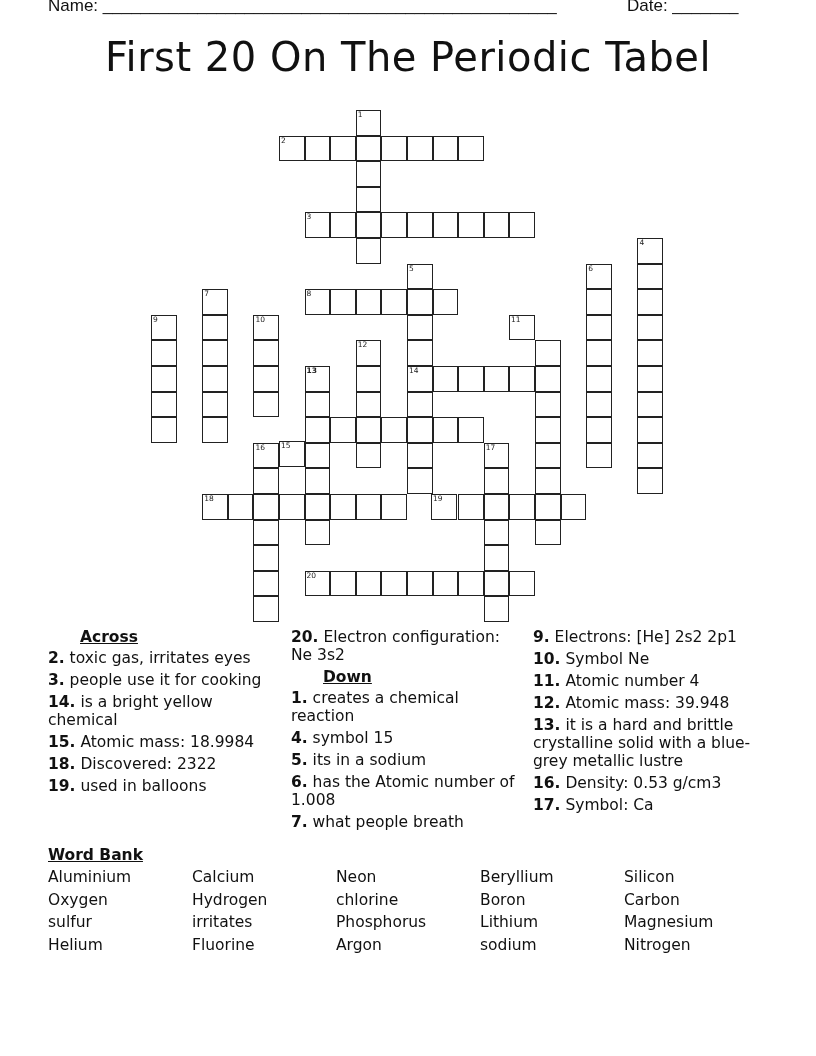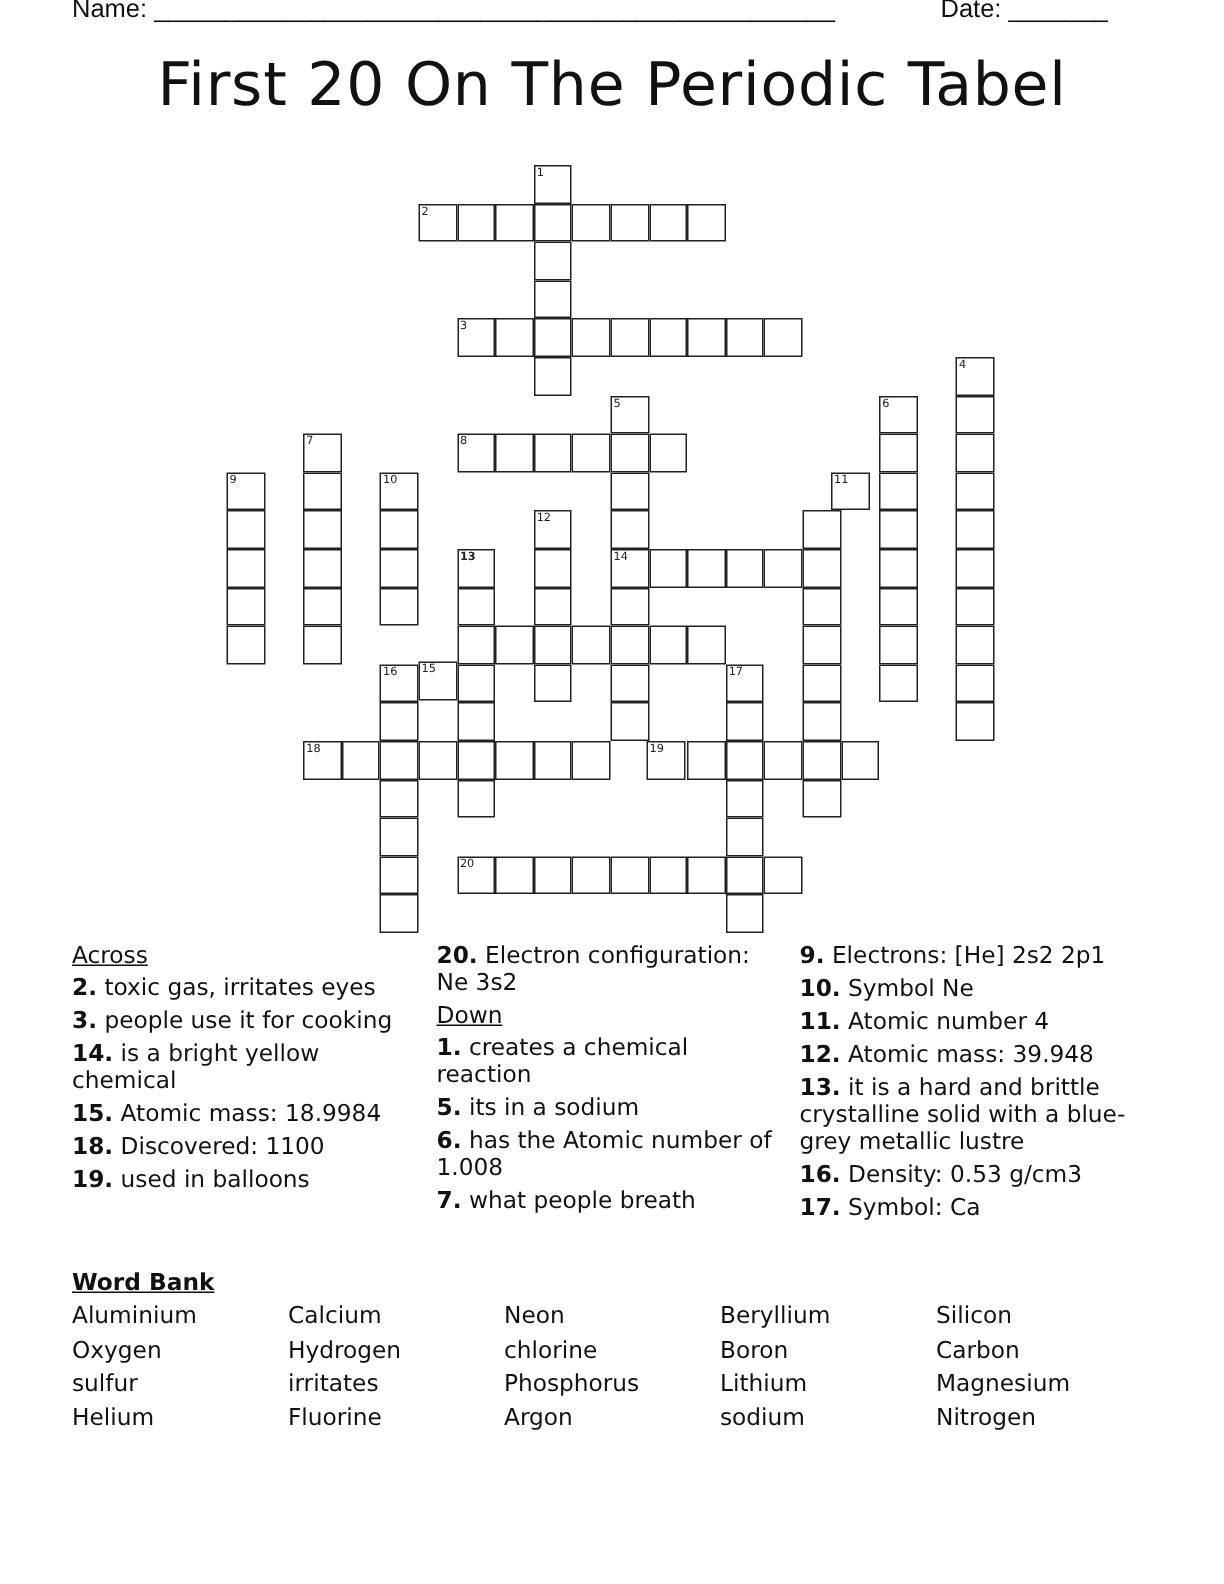--- a/index.html
+++ b/index.html
@@ -6,21 +6,21 @@
   body { width: 816px; height: 1056px; position: relative; overflow: hidden; color: #111; font-family: "DejaVu Sans", sans-serif; }
   .hdr { position: absolute; top: -4px; left: 48px; font-family: "Liberation Sans", sans-serif; font-size: 17px; color: #111; white-space: nowrap; }
   .hdr-date { position: absolute; top: -4px; left: 627px; font-family: "Liberation Sans", sans-serif; font-size: 17px; white-space: nowrap; }
   .title { position: absolute; top: 34px; left: 0; width: 816px; text-align: center; font-size: 40px; font-family: "DejaVu Sans", sans-serif; letter-spacing: 0.5px; }
   #grid { position: absolute; left: 0; top: 0; width: 816px; height: 640px; }
   .cell { position: absolute; width: 25.6px; height: 25.6px; box-sizing: border-box; border: 1.5px solid #222; background: #fff; }
   .cell .num { position: absolute; top: 0; left: 1px; font-size: 7.5px; font-family: "DejaVu Sans", sans-serif; line-height: 8px; color: #222; }
   .clues { position: absolute; top: 628px; font-size: 15.5px; line-height: 18px; }
   .clue { margin-bottom: 4px; }
   .clue b { font-weight: bold; }
-  .sect { font-weight: normal; text-decoration: underline; margin-bottom: 3px; }
+  .sect { font-weight: bold; text-decoration: underline; margin-bottom: 3px; margin-left: 32px; }
   .wb-title { position: absolute; left: 48px; top: 846px; font-size: 15.5px; font-weight: bold; text-decoration: underline; }
   .wb { position: absolute; top: 868px; left: 48px; display: grid; grid-template-columns: repeat(5, 144px); grid-auto-rows: 22.5px; font-size: 15.5px; }
 </style>
 </head>
 <body>
 
 <div class="hdr">Name: ________________________________________________</div>
 <div class="hdr-date">Date: _______</div>
 <div class="title">First 20 On The Periodic Tabel</div>
 
@@ -108,21 +108,21 @@
     <div class="cell" style="left: 151px; top: 340.4px;"></div>
     <div class="cell" style="left: 151px; top: 366px;"></div>
     <div class="cell" style="left: 151px; top: 391.6px;"></div>
     <div class="cell" style="left: 151px; top: 417.2px;"></div>
     <div class="cell" style="left: 253.4px; top: 314.8px;">
       <span class="num">10</span>
     </div>
     <div class="cell" style="left: 253.4px; top: 340.4px;"></div>
     <div class="cell" style="left: 253.4px; top: 366px;"></div>
     <div class="cell" style="left: 253.4px; top: 391.6px;"></div>
-    <div class="cell" style="left: 554px; top: 314.8px;">
+    <div class="cell" style="left: 509px; top: 314.8px;">
       <span class="num">11</span>
     </div>
     <div class="cell" style="left: 535px; top: 340.4px;"></div>
     <div class="cell" style="left: 535px; top: 366px;"></div>
     <div class="cell" style="left: 535px; top: 391.6px;"></div>
     <div class="cell" style="left: 535px; top: 417.2px;"></div>
     <div class="cell" style="left: 535px; top: 442.8px;"></div>
     <div class="cell" style="left: 535px; top: 468.4px;"></div>
     <div class="cell" style="left: 535px; top: 494px;"></div>
     <div class="cell" style="left: 535px; top: 519.6px;"></div>
@@ -197,31 +197,32 @@
     <div class="cell" style="left: 509.4px; top: 570.8px;"></div>
   </div>
 
 <div class="clues" style="left:48px; width:225px;">
   <div class="sect">Across</div>
   <div id="across1">
       <div class="clue"><b>2.</b><span> toxic gas, irritates eyes</span></div>
       <div class="clue"><b>3.</b><span> people use it for cooking</span></div>
       <div class="clue"><b>14.</b><span> is a bright yellow chemical</span></div>
       <div class="clue"><b>15.</b><span> Atomic mass: 18.9984</span></div>
-      <div class="clue"><b>18.</b><span> Discovered: 1100</span></div>
+      <div class="clue"><b>18.</b><span> Discovered: 2322</span></div>
       <div class="clue"><b>19.</b><span> used in balloons</span></div>
     </div>
 </div>
 <div class="clues" style="left:291px; width:225px;">
   <div id="across2">
       <div class="clue"><b>20.</b><span> Electron configuration: Ne 3s2</span></div>
     </div>
   <div class="sect">Down</div>
   <div id="down1">
       <div class="clue"><b>1.</b><span> creates a chemical reaction</span></div>
+      <div class="clue"><b>4.</b><span> symbol 15</span></div>
       <div class="clue"><b>5.</b><span> its in a sodium</span></div>
       <div class="clue"><b>6.</b><span> has the Atomic number of 1.008</span></div>
       <div class="clue"><b>7.</b><span> what people breath</span></div>
     </div>
 </div>
 <div class="clues" style="left:533px; width:225px;">
   <div id="down2">
       <div class="clue"><b>9.</b><span> Electrons: [He] 2s2 2p1</span></div>
       <div class="clue"><b>10.</b><span> Symbol Ne</span></div>
       <div class="clue"><b>11.</b><span> Atomic number 4</span></div>

